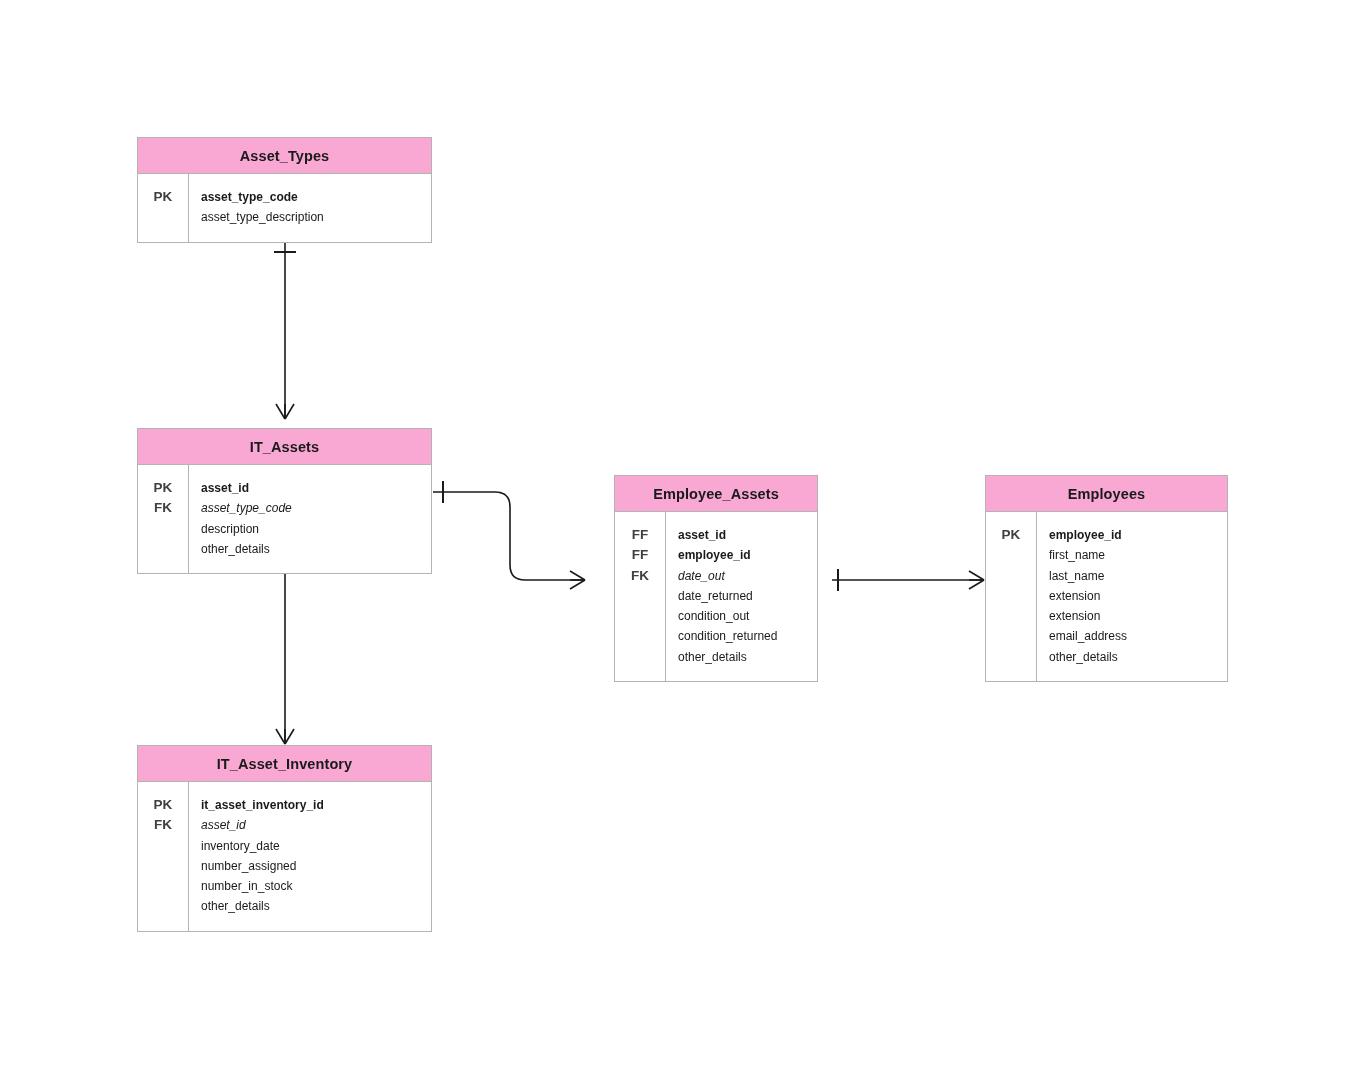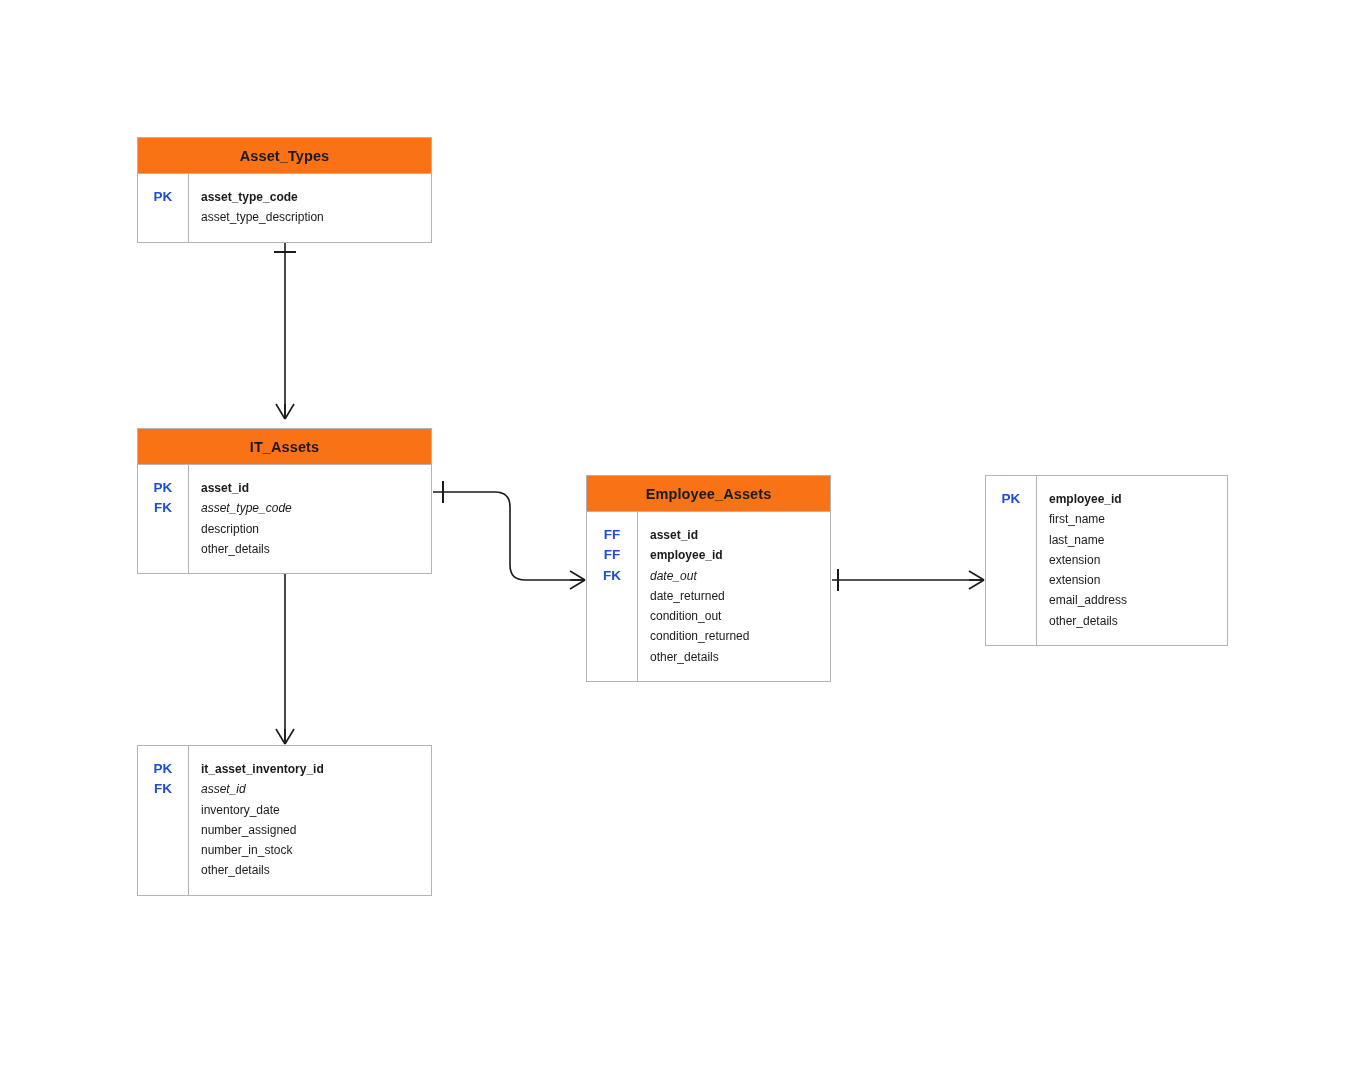--- a/index.html
+++ b/index.html
@@ -32,21 +32,21 @@
   .entity {
     position: absolute;
     box-sizing: border-box;
     background: #ffffff;
     border: 1px solid #b3b3b3;
     z-index: 2;
   }
   .entity-header {
     box-sizing: border-box;
     height: 36px;
-    background: #f97316;
+    background: #f9a8d4;
     border-bottom: 1px solid #b3b3b3;
     display: flex;
     align-items: center;
     justify-content: center;
     font-size: 14.5px;
     font-weight: bold;
     color: #1a1a1a;
     letter-spacing: 0.1px;
   }
   .entity-body {
@@ -64,21 +64,21 @@
   .attr-col {
     box-sizing: border-box;
     flex: 1 1 auto;
     padding: 13px 0 14px 12px;
   }
   .key-cell {
     height: 20.3px;
     line-height: 20.3px;
     font-size: 13.5px;
     font-weight: bold;
-    color: #1d4ed8;
+    color: #404040;
   }
   .key-cell.blank {
     visibility: hidden;
   }
   .attr-cell {
     height: 20.3px;
     line-height: 20.3px;
     font-size: 12px;
     color: #1a1a1a;
     white-space: nowrap;
@@ -165,40 +165,41 @@
           </div>
           <div class="attr-col">
             <div class="attr-cell pk">asset_id</div>
             <div class="attr-cell fk">asset_type_code</div>
             <div class="attr-cell ">description</div>
             <div class="attr-cell ">other_details</div>
           </div>
         </div>
       </div>
       <div class="entity" style="left: 137px; top: 745px; width: 295px;">
+        <div class="entity-header">IT_Asset_Inventory</div>
         <div class="entity-body">
           <div class="key-col">
             <div class="key-cell">PK</div>
             <div class="key-cell">FK</div>
             <div class="key-cell blank">.</div>
             <div class="key-cell blank">.</div>
             <div class="key-cell blank">.</div>
             <div class="key-cell blank">.</div>
           </div>
           <div class="attr-col">
             <div class="attr-cell pk">it_asset_inventory_id</div>
             <div class="attr-cell fk">asset_id</div>
             <div class="attr-cell ">inventory_date</div>
             <div class="attr-cell ">number_assigned</div>
             <div class="attr-cell ">number_in_stock</div>
             <div class="attr-cell ">other_details</div>
           </div>
         </div>
       </div>
-      <div class="entity" style="left: 586px; top: 475px; width: 245px;">
+      <div class="entity" style="left: 614px; top: 475px; width: 204px;">
         <div class="entity-header">Employee_Assets</div>
         <div class="entity-body">
           <div class="key-col">
             <div class="key-cell">FF</div>
             <div class="key-cell">FF</div>
             <div class="key-cell">FK</div>
             <div class="key-cell blank">.</div>
             <div class="key-cell blank">.</div>
             <div class="key-cell blank">.</div>
             <div class="key-cell blank">.</div>
@@ -208,20 +209,21 @@
             <div class="attr-cell pk">employee_id</div>
             <div class="attr-cell fk">date_out</div>
             <div class="attr-cell ">date_returned</div>
             <div class="attr-cell ">condition_out</div>
             <div class="attr-cell ">condition_returned</div>
             <div class="attr-cell ">other_details</div>
           </div>
         </div>
       </div>
       <div class="entity" style="left: 985px; top: 475px; width: 243px;">
+        <div class="entity-header">Employees</div>
         <div class="entity-body">
           <div class="key-col">
             <div class="key-cell">PK</div>
             <div class="key-cell blank">.</div>
             <div class="key-cell blank">.</div>
             <div class="key-cell blank">.</div>
             <div class="key-cell blank">.</div>
             <div class="key-cell blank">.</div>
             <div class="key-cell blank">.</div>
           </div>

